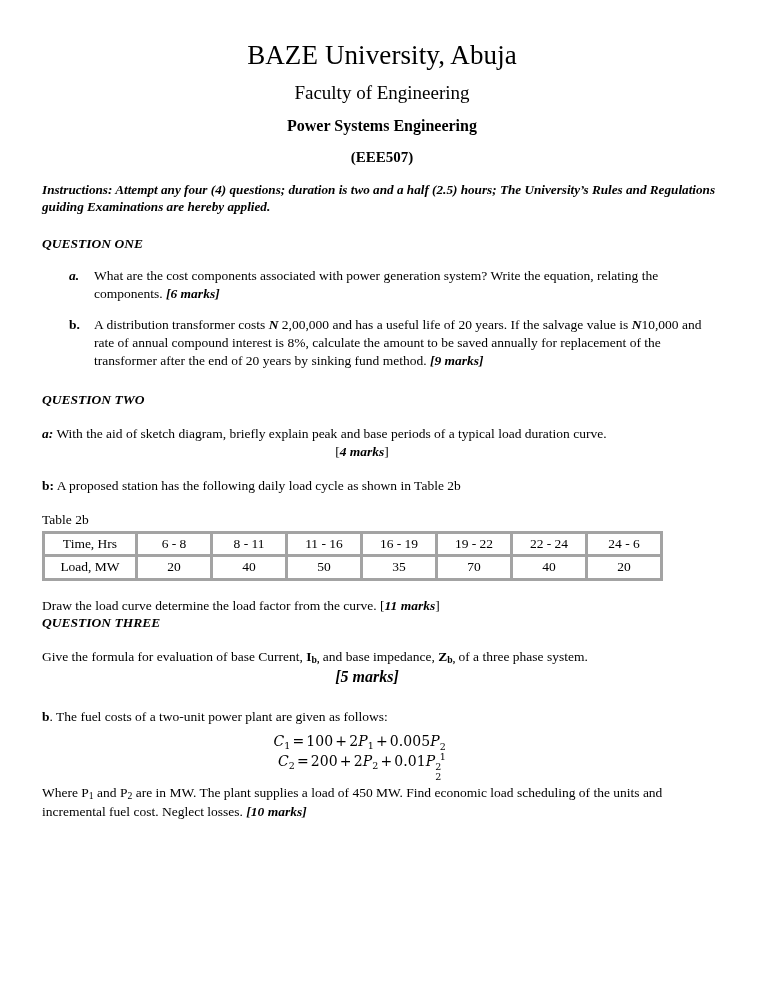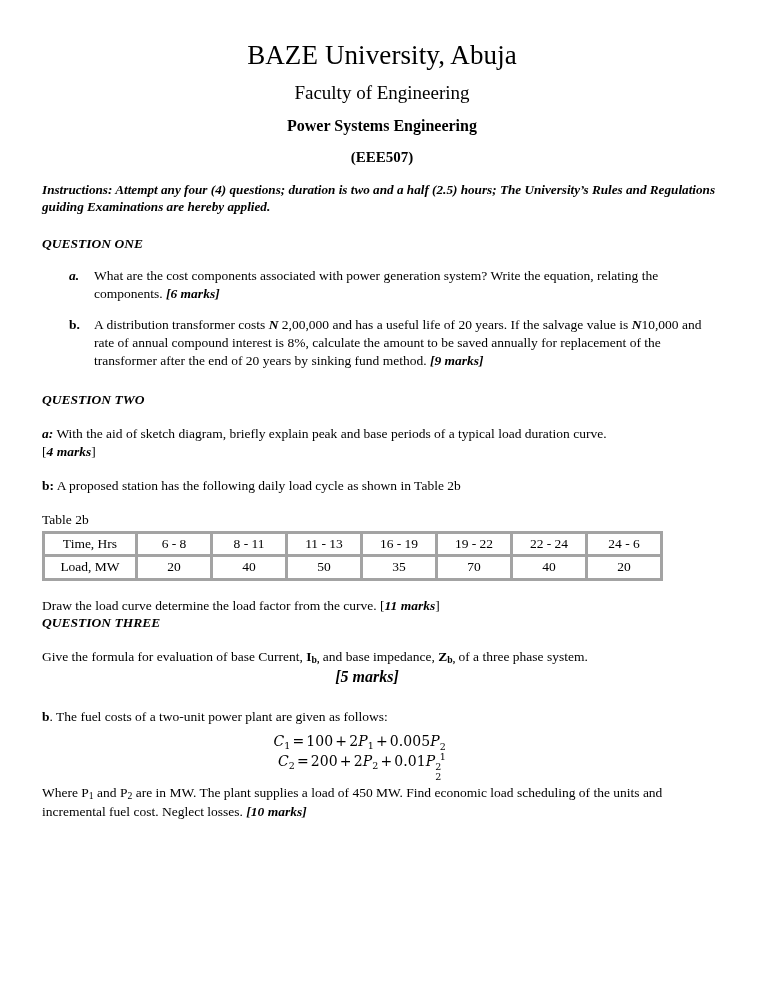--- a/index.html
+++ b/index.html
@@ -114,20 +114,21 @@
   .para {
     font-size: 13.5px;
     line-height: 1.35;
     margin: 0;
     text-align: left;
   }
   .marks-center {
     font-size: 13.5px;
     line-height: 1.35;
     margin: 0;
+    text-align: center;
     padding-right: 40px;
   }
   .marks-center-2 {
     font-size: 16px;
     line-height: 1.35;
     margin: 0;
     text-align: center;
     padding-right: 30px;
   }
 
@@ -245,21 +246,21 @@
   <div class="sp-16"></div>
 
   <div class="table-label">Table 2b</div>
 
   <table class="load-table">
     <tbody>
       <tr>
         <td class="rowhead">Time, Hrs</td>
         <td class="datacell">6 - 8</td>
         <td class="datacell">8 - 11</td>
-        <td class="datacell">11 - 13</td>
+        <td class="datacell">11 - 16</td>
         <td class="datacell">16 - 19</td>
         <td class="datacell">19 - 22</td>
         <td class="datacell">22 - 24</td>
         <td class="datacell">24 - 6</td>
       </tr>
       <tr>
         <td class="rowhead">Load, MW</td>
         <td class="datacell">20</td>
         <td class="datacell">40</td>
         <td class="datacell">50</td>

